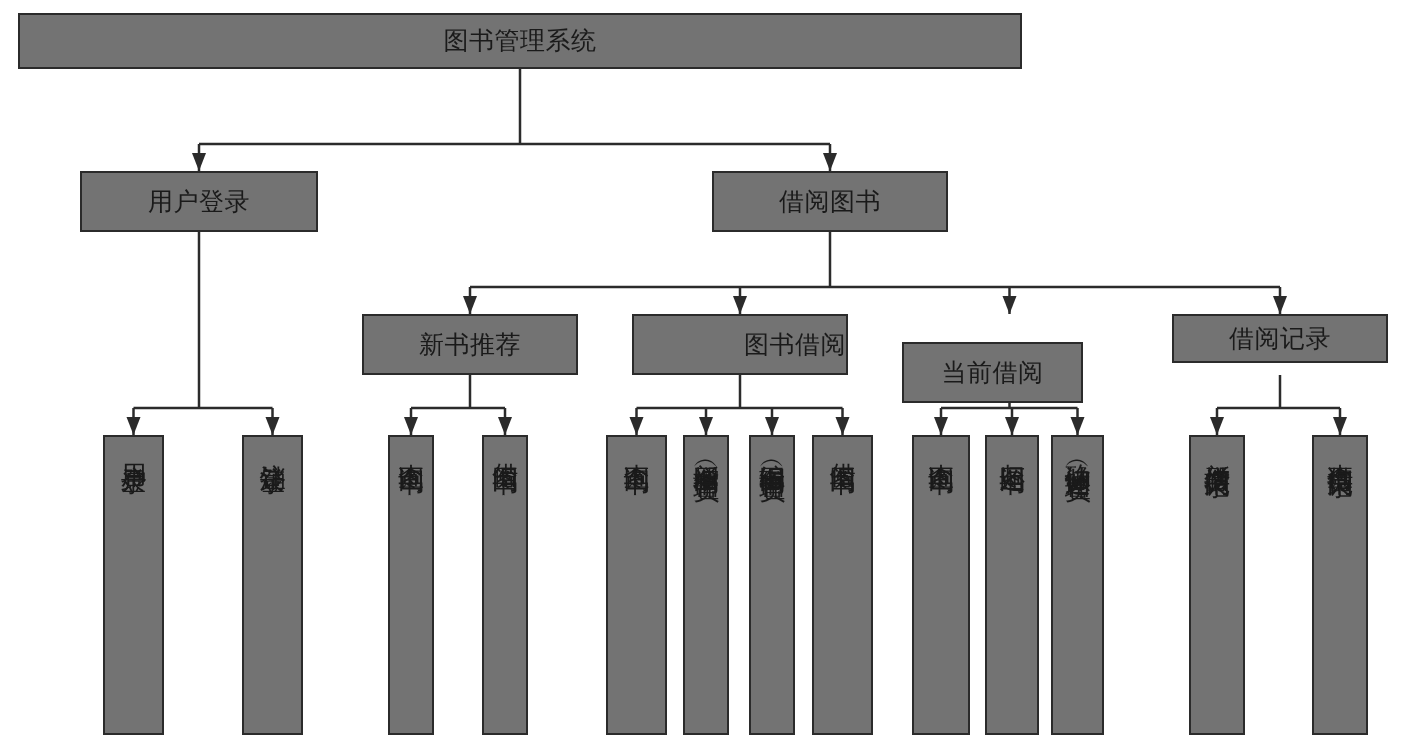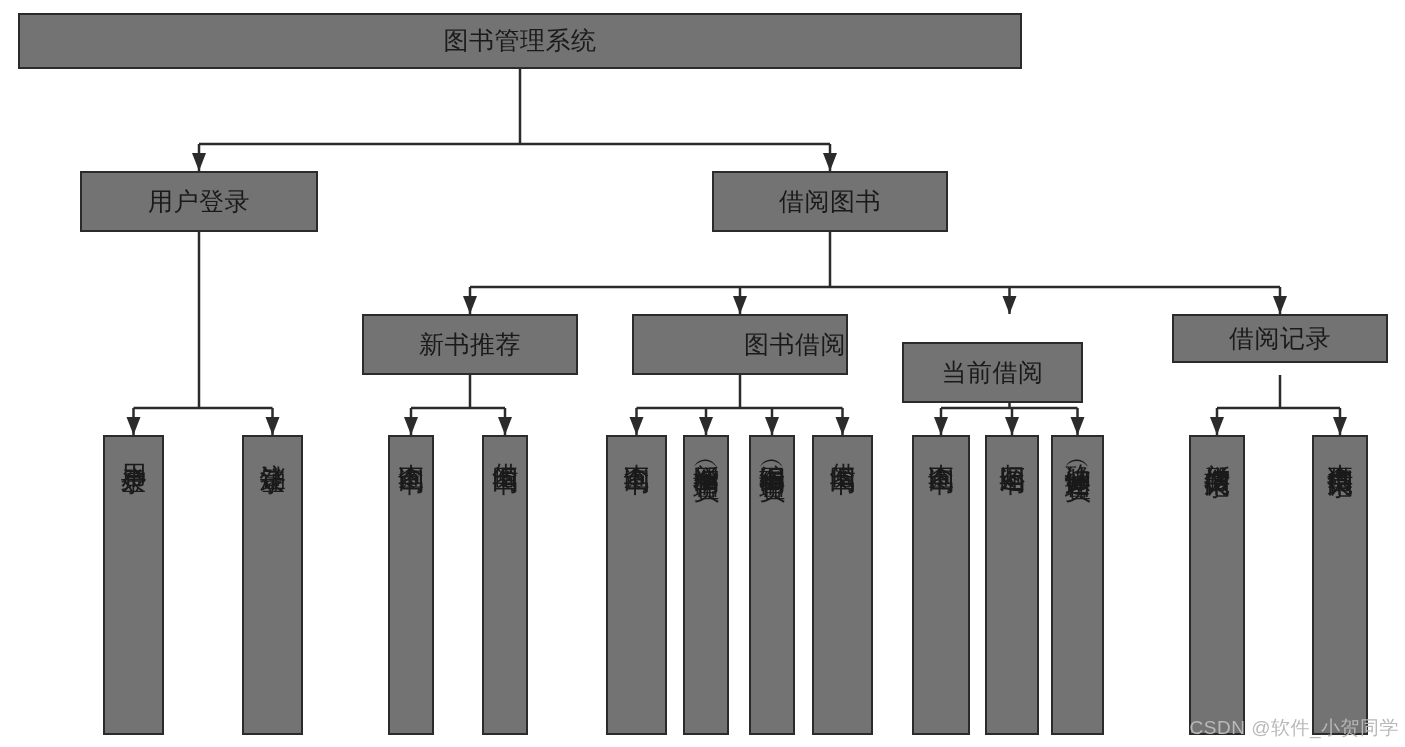--- a/index.html
+++ b/index.html
@@ -188,14 +188,13 @@
       <div class="node vert" style="left: 1051px; top: 435px; width: 53px; height: 300px;">
         <span class="node-label">确认归还（管理员）</span>
       </div>
       <div class="node vert" style="left: 1189px; top: 435px; width: 56px; height: 300px;">
         <span class="node-label">新增借阅记录</span>
       </div>
       <div class="node vert" style="left: 1312px; top: 435px; width: 56px; height: 300px;">
         <span class="node-label">查询借阅记录</span>
       </div>
     </div>
-  <div id="watermark">CSDN @软件_小贺同学</div>
 </div>
 
 </body></html>

